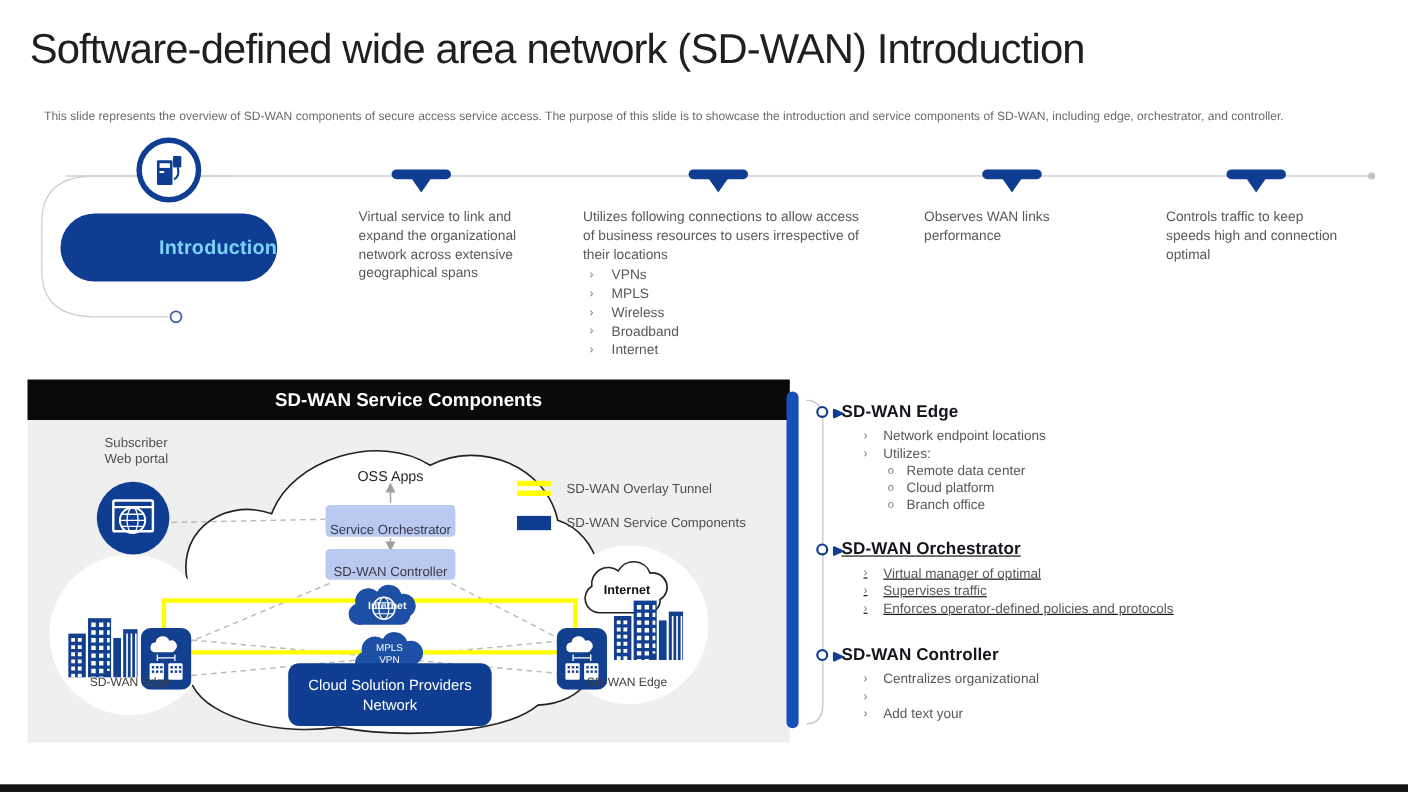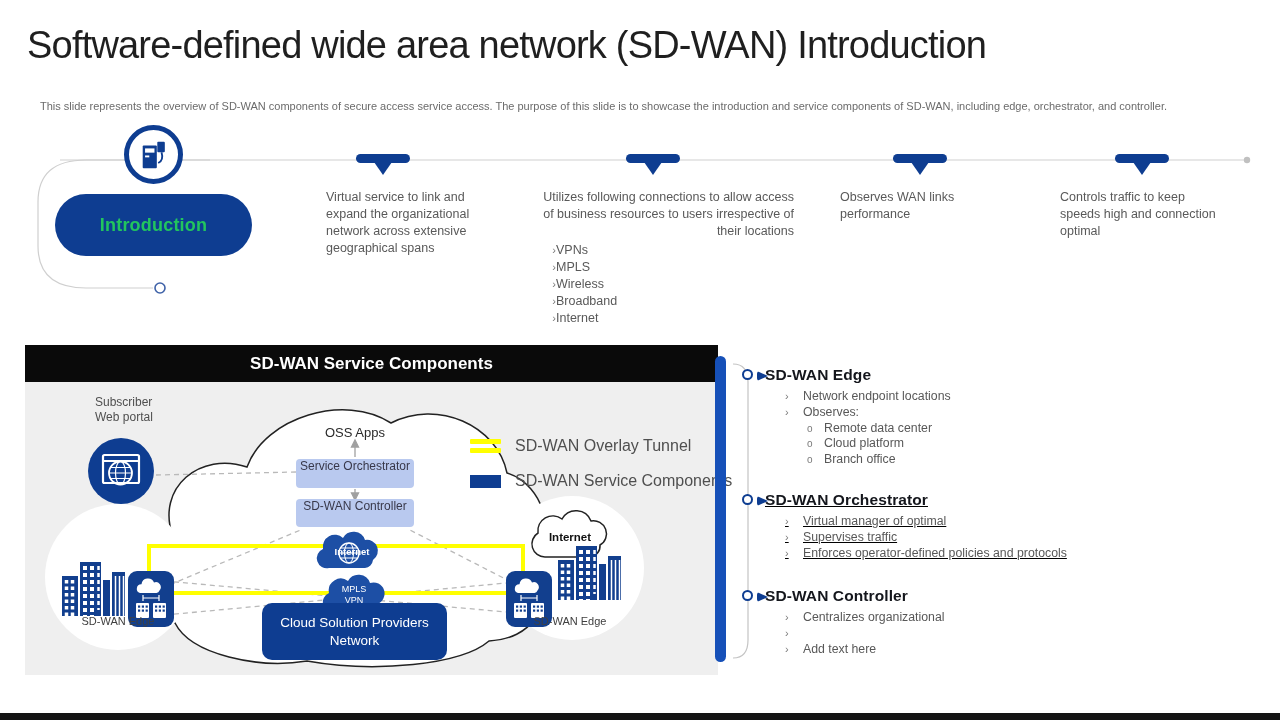--- a/index.html
+++ b/index.html
@@ -6,27 +6,27 @@
   body { background:#888; font-family:"Liberation Sans", sans-serif; }
   .slide { position:relative; width:1280px; height:720px; background:#fff; overflow:hidden; margin:0 auto; }
 
   .title { position:absolute; left:27px; top:24px; width:1200px; font-size:38px; font-weight:500;
            letter-spacing:-0.8px; color:#1f1f1f; }
   .subtitle { position:absolute; left:40px; top:81px; width:1165px; font-size:11px; line-height:14px; color:#6b6b6b;margin-top:18px; }
 
   
   .tl-svg { position:absolute; left:0; top:0; width:1280px; height:320px; }
   .intro-pill { position:absolute; left:55px; top:194px; width:197px; height:62px; background:#0e3d91;
-                border-radius:31px; display:flex; align-items:center; justify-content:center;
-                color:#22c55e; font-weight:bold; font-size:18px; letter-spacing:.2px; }
+                border-radius:31px; display:flex; align-items:center; justify-content:flex-end;
+                color:#7dd3fc; font-weight:bold; font-size:18px; letter-spacing:.2px; }
   .tl-icon-circle { position:absolute; left:124px; top:125px; width:59px; height:59px; background:#fff;
                     border:5px solid #0e3d91; border-radius:50%; display:flex; align-items:center; justify-content:center; }
   .tl-col { position:absolute; font-size:12.5px; line-height:17px; color:#595959; }
   .tl-col.c1 { left:285px; top:189px; width:178px;margin-left:41px; }
-  .tl-col.c2 { left:530px; top:189px; width:264px;text-align:right; }
+  .tl-col.c2 { left:530px; top:189px; width:264px; }
   .tl-col.c3 { left:840px; top:189px; width:140px; }
   .tl-col.c4 { left:1060px; top:189px; width:165px; }
   .mini-list { margin-top:2px; }
   .mini-row { display:flex; }
   .mini-row .bch { width:26px; padding-left:6px; color:#7a7a7a; font-size:11px; }
 
   
   .diagram { position:absolute; left:25px; top:345px; width:693px; height:276px; }
   .diagram-header { position:absolute; left:0; top:0; width:100%; height:37px; background:#0a0a0a;
                     display:flex; align-items:center; justify-content:center; color:#fff;
@@ -34,21 +34,21 @@
   .diagram-body { position:absolute; left:0; top:37px; width:100%; height:293px; background:#efefef; }
   .dg-svg { position:absolute; left:0; top:0; width:693px; height:330px; }
   .white-circle { position:absolute; background:#fff; border-radius:50%; }
   .wc-left { left:20px; top:159px; width:146px; height:146px; }
   .wc-right { left:475px; top:151px; width:144px; height:144px; }
   .subscriber-label { position:absolute; left:70px; top:50px; font-size:12px; line-height:15px; color:#4f4f4f; }
   .portal-circle { position:absolute; left:63px; top:93px; width:66px; height:66px; border-radius:50%;
                    background:#0e3d91; display:flex; align-items:center; justify-content:center; }
   .oss-label { position:absolute; left:285px; top:80px; width:90px; text-align:center; font-size:13px; color:#2a2a2a; }
   .sd-box { position:absolute; left:271px; width:118px; height:29px; background:#b9c9ef; border-radius:4px;
-            display:flex; align-items:flex-start; justify-content:center; font-size:12px; color:#38384a; }
+            display:flex; align-items:flex-end; justify-content:center; font-size:12px; color:#38384a; }
   .box-orch { top:114px; }
   .box-ctrl { top:154px; height:28px; }
   .bcloud { position:absolute; }
   .bcloud .lbl { position:absolute; left:0; width:100%; text-align:center; color:#fff; font-weight:bold; }
   .cloud-inet { left:288px; top:183px; width:78px; height:44px; }
   .cloud-inet .lbl { top:18px; font-size:9.5px; }
   .cloud-mpls { left:296px; top:223px; width:66px; height:48px; }
   .cloud-mpls .lbl { top:16px; font-size:9px; line-height:10.5px; font-weight:normal; }
   .csp-box { position:absolute; left:237px; top:258px; width:185px; height:57px; background:#0e3d91; border-radius:10px;
              display:flex; align-items:center; justify-content:center; text-align:center;
@@ -62,21 +62,21 @@
   .edge-label { position:absolute; width:110px; text-align:center; font-size:11px; color:#404040; top:270px; }
   .el-left { left:38px; } .el-right { left:490px; }
   .inet-white-label { position:absolute; left:505px; top:186px; width:80px; text-align:center;
                       font-weight:bold; font-size:11.5px; color:#111; }
   .legend { position:absolute; left:445px; top:92px; }
   .legend-row { display:flex; align-items:center; margin-bottom:17px; }
   .sw { width:31px; margin-right:14px; }
   .sw-tunnel .bar { height:5px; background:#ffff00; border-radius:1px; }
   .sw-tunnel .bar + .bar { margin-top:4px; }
   .sw-comp { height:13px; background:#0e3d91; }
-  .legend-row .ltext { font-size:16px; color:#4f4f4f; white-space:nowrap; }
+  .legend-row .ltext { font-size:12px; color:#4f4f4f; white-space:nowrap; }
   .accent-bar { position:absolute; left:715px; top:356px; width:11px; height:306px; background:#1650b8; border-radius:6px; }
 
   
   .panel { position:absolute; left:735px; top:352px; width:545px; height:330px; }
   .bracket-svg { position:absolute; left:-2px; top:0; width:40px; height:320px; }
   .section { position:absolute; left:0; width:545px; }
   .sec-1 { top:14px; } .sec-2 { top:139px;text-decoration:underline; } .sec-3 { top:235px; }
   .sec-marker { position:absolute; left:7px; top:3px; width:11px; height:11px; background:#fff;
                 border:2.5px solid #0e3d91; border-radius:50%; }
   .sec-arrow { position:absolute; left:22px; top:5px; width:0; height:0;
@@ -360,21 +360,21 @@
       <div class="sec-marker"></div>
       <div class="sec-arrow"></div>
       <div class="sec-head">SD-WAN Edge</div>
       <div class="sec-body">
         <div class="b-row">
             <span class="bch">›</span>
             <span>Network  endpoint  locations</span>
           </div>
         <div class="b-row">
             <span class="bch">›</span>
-            <span>Observes:</span>
+            <span>Utilizes:</span>
           </div>
         <div class="b-row s-row">
             <span class="bch">o</span>
             <span>Remote data center</span>
           </div>
         <div class="b-row s-row">
             <span class="bch">o</span>
             <span>Cloud platform</span>
           </div>
         <div class="b-row s-row">
@@ -411,21 +411,21 @@
       <div class="sec-body">
         <div class="b-row">
             <span class="bch">›</span>
             <span>Centralizes  organizational</span>
           </div>
         <div class="b-row">
             <span class="bch">›</span>
           </div>
         <div class="b-row">
             <span class="bch">›</span>
-            <span>Add text here</span>
+            <span>Add text your</span>
           </div>
       </div>
     </div>
   </div>
 
   <div class="bottom-bar"></div>
 
 </div>
 
 </body></html>

